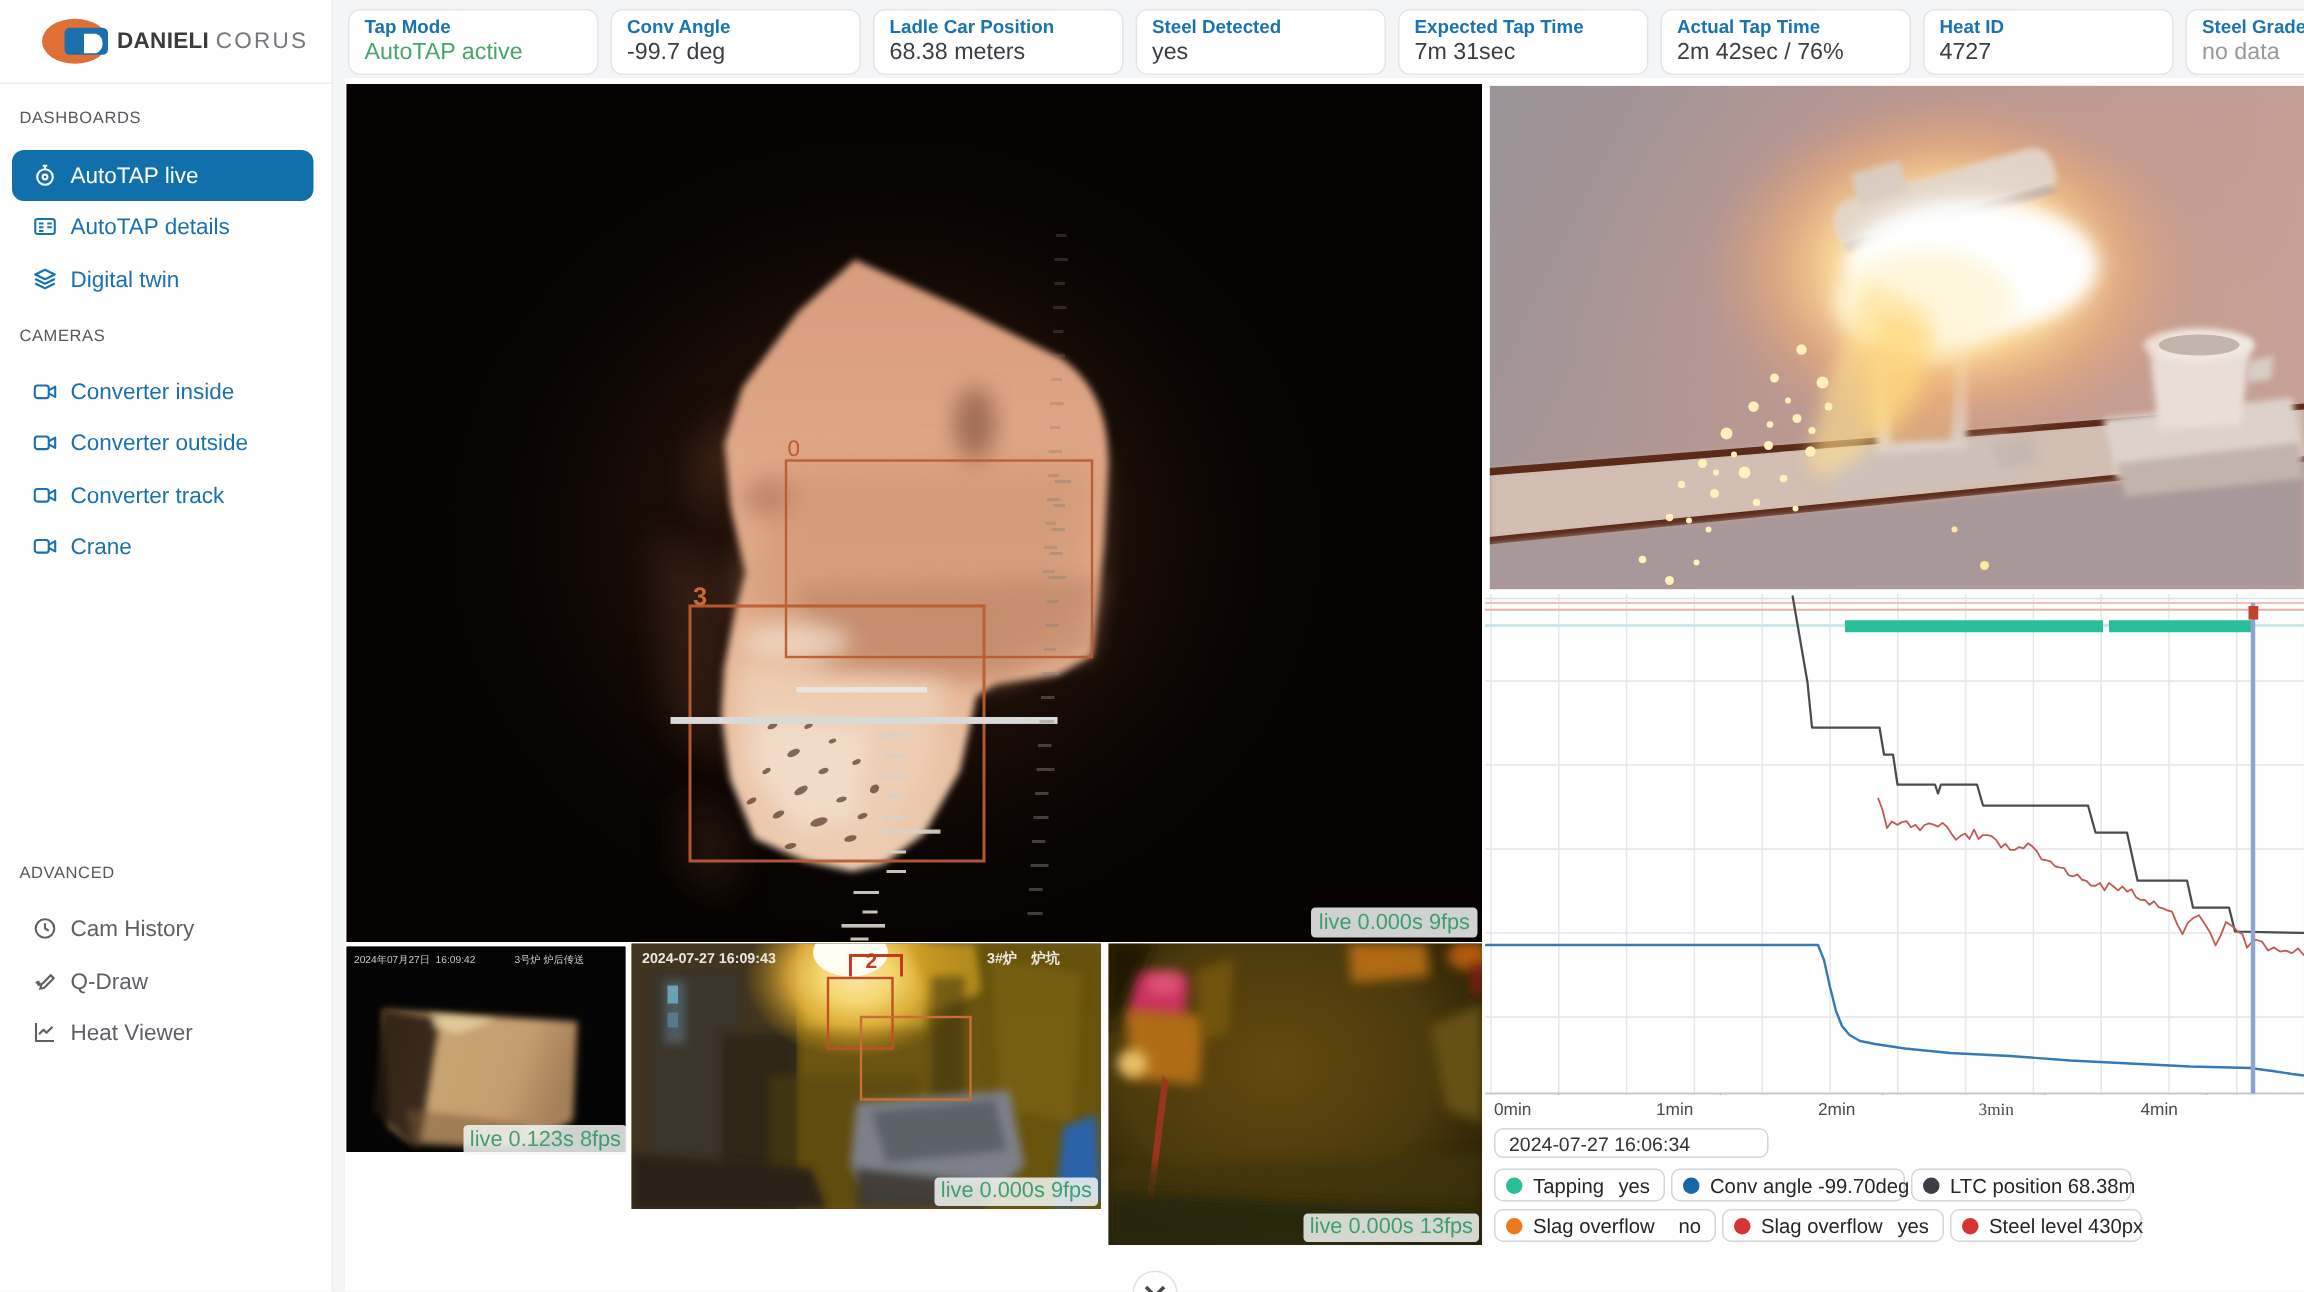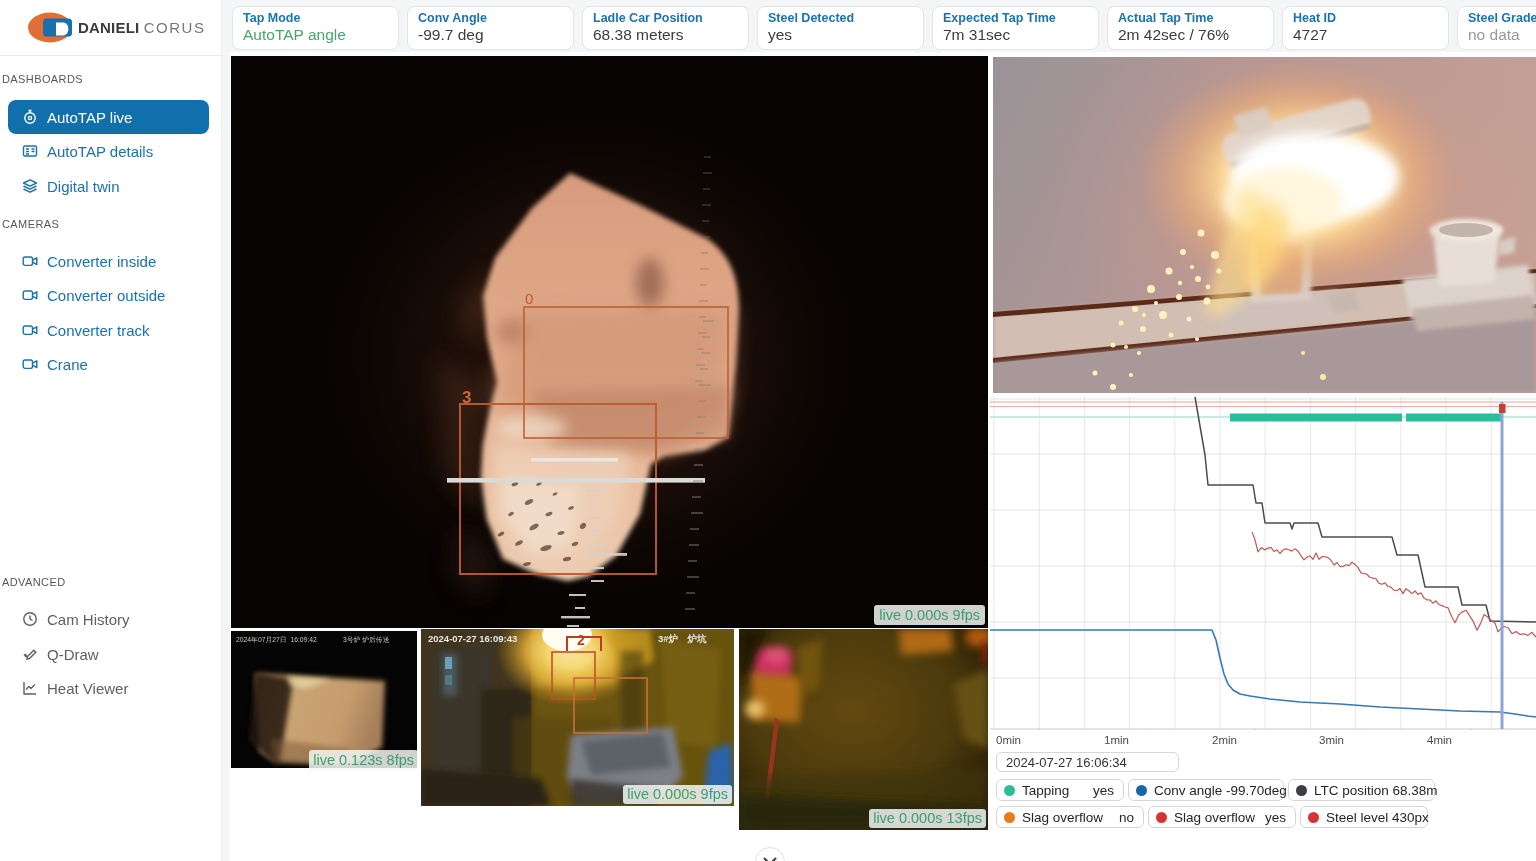--- a/index.html
+++ b/index.html
@@ -6,21 +6,21 @@
   html,body { width:1536px; height:861px; overflow:hidden; background:#f4f5f6;
     font-family:"Liberation Sans", sans-serif; }
   .abs { position:absolute; }
   #panel { left:230px; top:52px; width:1306px; height:809px; background:#ffffff; }
   
   #sidebar { left:0; top:0; width:222px; height:861px; background:#ffffff; border-right:1px solid #ebedef; }
   #logo { left:28px; top:12px; width:190px; height:32px; }
   #logotext { left:78px; top:19px; font-size:15px; font-weight:bold; color:#3b3b3d; letter-spacing:0.2px;}
   #logotext span { font-weight:normal; color:#74777b; letter-spacing:1.5px; }
   #sidediv { left:0px; top:55px; width:222px; height:1px; background:#e9ebed; }
-  .sect { position:absolute; left:2px; font-size:11px; color:#54585d; letter-spacing:0.4px; }
+  .sect { position:absolute; left:13px; font-size:11px; color:#54585d; letter-spacing:0.4px; }
   .nav { position:absolute; left:8px; width:201px; height:34px; border-radius:8px;
          display:flex; align-items:center; font-size:15px; color:#1a71ae; }
   .nav svg { margin-left:14px; margin-right:9px; flex:none; }
   .nav.active { background:#1170ac; color:#ffffff; }
   .nav.grey { color:#5d6165; }
   
   #cards { left:232px; top:6px; width:1392px; height:44px; display:flex; gap:8px; }
   .card { flex:1; background:#ffffff; border:1px solid #e3e5e9; border-radius:8px; padding:4px 10px 0 10px; }
   .card .t { font-size:12.5px; font-weight:bold; color:#1b74ae; }
   .card .v { font-size:15.5px; color:#3a3d42; margin-top:1px; }
@@ -90,21 +90,21 @@
       </svg>Q-Draw</div>
   <div class="nav grey" style="top:671px;"><svg class="icn" viewBox="0 0 16 16" fill="none" stroke="#5d6165" stroke-width="1.4" stroke-linejoin="round">
         <path d="M2 2v12h12"></path>
         <path d="M4 9.5 7 6.5l2 2 4-4"></path>
       </svg>Heat Viewer</div>
 </div>
 
 <div class="abs" id="cards">
   <div class="card">
       <div class="t">Tap Mode</div>
-      <div class="v" style="color:#47a56a;">AutoTAP angle</div>
+      <div class="v" style="color:#47a56a;">AutoTAP active</div>
     </div>
   <div class="card">
       <div class="t">Conv Angle</div>
       <div class="v">-99.7 deg</div>
     </div>
   <div class="card">
       <div class="t">Ladle Car Position</div>
       <div class="v">68.38 meters</div>
     </div>
   <div class="card">
@@ -496,26 +496,26 @@
   <polyline points="0,234 222,234 226,244 230,262 234,278 238,288 243,294 250,298 260,300 280,303 310,306 350,308 390,311 430,313 470,315 510,316 525,318 538,320 546,321" fill="none" stroke="#3579b5" stroke-width="1.6" stroke-linejoin="round"></polyline>
   <line x1="512" y1="6" x2="512" y2="333" stroke="#8da5d6" stroke-width="3"></line>
   <rect x="509" y="8" width="6.5" height="9" fill="#c0432b"></rect>
 </svg>
 </div>
 
 <div class="abs" style="left:990px; top:734px; width:546px; font-size:11.5px; color:#4a4a50;">
   <span class="abs" style="left:6px;">0min</span>
   <span class="abs" style="left:114px;">1min</span>
   <span class="abs" style="left:222px;">2min</span>
-  <span class="abs" style="left:329px;">3min</span>
+  <span class="abs" style="left:329px;font-family:Liberation Serif, serif;">3min</span>
   <span class="abs" style="left:437px;">4min</span>
 </div>
 <div class="abs" style="left:996px; top:752px; width:183px; height:20px; border:1px solid #d6d6da; border-radius:6px; font-size:13px; color:#333; line-height:19px; padding-left:9px; background:#fff;">2024-07-27 16:06:34</div>
 <div class="abs chiprow" style="left:996px; top:779px;">
-  <div class="chip" style="width:128px;"><span class="dot" style="background:#2abf9a;"></span>Tapping<span class="cv">yes</span></div>
+  <div class="chip" style="width:114px;"><span class="dot" style="background:#2abf9a;"></span>Tapping<span class="cv">yes</span></div>
   <div class="chip" style="width:156px;"><span class="dot" style="background:#1668a8;"></span>Conv angle -99.70deg</div>
   <div class="chip" style="width:147px;"><span class="dot" style="background:#3d3d46;"></span>LTC position 68.38m</div>
 </div>
 <div class="abs chiprow" style="left:996px; top:806px;">
   <div class="chip" style="width:148px;"><span class="dot" style="background:#ea7a1e;"></span>Slag overflow<span class="cv">no</span></div>
   <div class="chip" style="width:148px;"><span class="dot" style="background:#d63434;"></span>Slag overflow<span class="cv">yes</span></div>
   <div class="chip" style="width:128px;"><span class="dot" style="background:#d63434;"></span>Steel level 430px</div>
 </div>
 <div class="abs" style="left:755px; top:847px; width:30px; height:30px; border:1px solid #dfe0ea; border-radius:50%; background:#fff;">
   <svg width="28" height="13" viewBox="0 0 28 13" style="margin:8px 0 0 0;">

